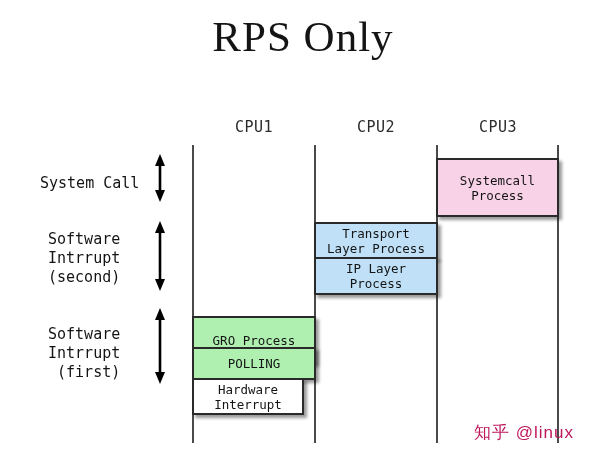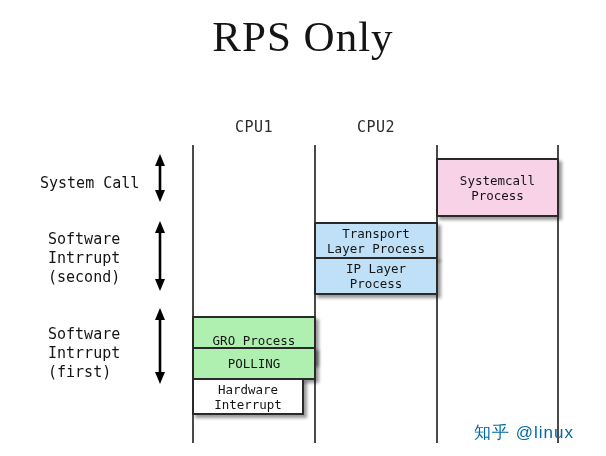--- a/index.html
+++ b/index.html
@@ -38,20 +38,21 @@
     width: 2px;
     height: 298px;
     background: #4a4a4a;
   }
   .row-label {
     position: absolute;
     font-size: 15px;
     color: #141414;
     white-space: pre-line;
     line-height: 19px;
+    text-align: right;
   }
   .arrow {
     position: absolute;
     left: 152px;
   }
   .pbox {
     position: absolute;
     box-sizing: border-box;
     border: 2px solid #2a2a2a;
     box-shadow: 3px 3px 3px rgba(0,0,0,0.40);
@@ -63,33 +64,34 @@
     line-height: 15px;
     color: #141414;
     white-space: pre-line;
   }
   .watermark {
     position: absolute;
     left: 474px;
     top: 421px;
     font-family: "Liberation Sans", sans-serif;
     font-size: 17px;
-    color: #0369a1;
+    color: #be185d;
     letter-spacing: 1px;
   }
 </style>
 </head>
 <body>
 
 <div class="stage">
 
   <h1 class="title">RPS Only</h1>
 
   <div class="cpu-label" style="left:193px">CPU1</div>
   <div class="cpu-label" style="left:315px">CPU2</div>
+  <div class="cpu-label" style="left:437px">CPU3</div>
 
   <div class="vline" style="left:192px"></div>
   <div class="vline" style="left:314px"></div>
   <div class="vline" style="left:436px"></div>
   <div class="vline" style="left:557px"></div>
 
   <div class="row-label" style="left:40px; top:174px">System Call</div>
   <div class="row-label" style="left:48px; top:230px">Software
 Intrrupt
 (second)</div>

